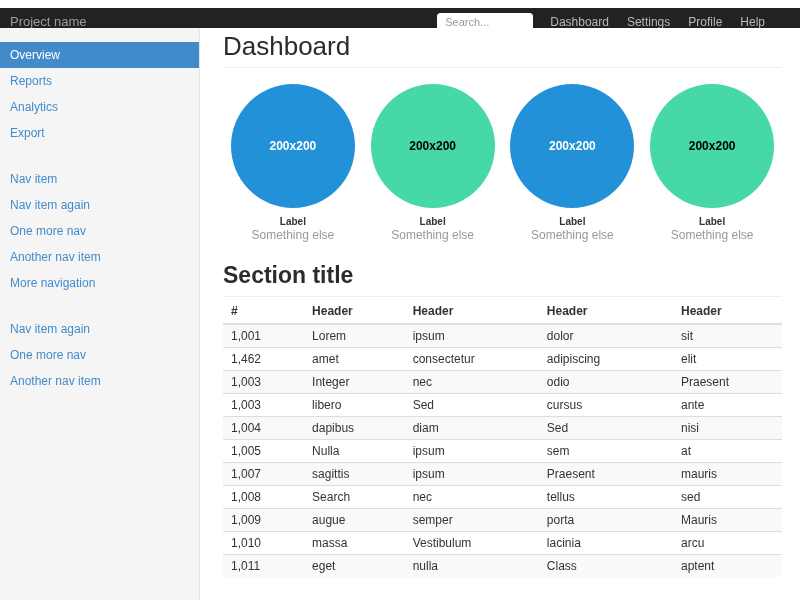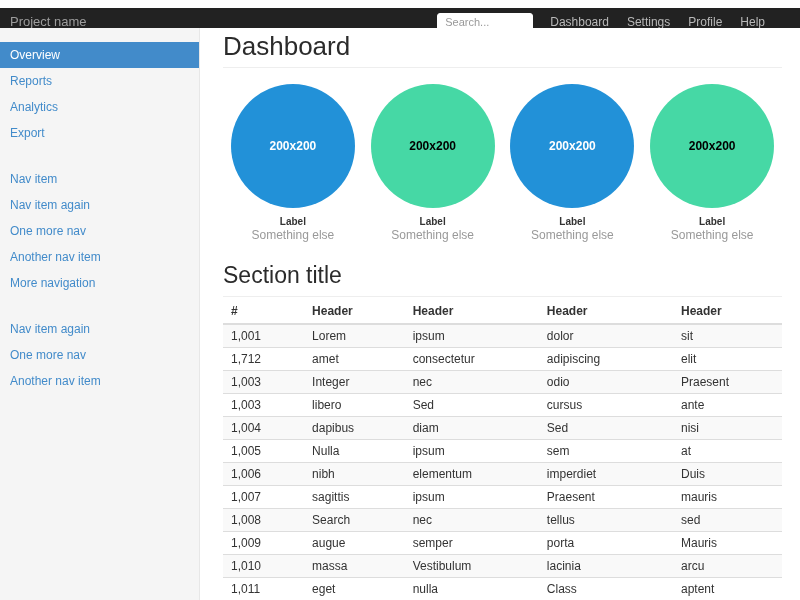--- a/index.html
+++ b/index.html
@@ -52,21 +52,21 @@
   .ph-col { flex: 1; display: flex; flex-direction: column; align-items: center; }
   .circle {
     width: 124px; height: 124px; border-radius: 50%;
     display: flex; align-items: center; justify-content: center;
     font-size: 12px; font-weight: bold;
   }
   .ph-label { font-size: 10px; font-weight: bold; color: #333; margin: 8px 0 1px 0; }
   .ph-sub { font-size: 12px; color: #999; }
 
   .sub-header {
-    font-size: 23px; line-height: 23px; font-weight: 400; color: #2b2b2b;
+    font-size: 23px; line-height: 23px; font-weight: 700; color: #2b2b2b;
     margin: 22px 0 0 0; padding-bottom: 9px; border-bottom: 1px solid #eee;
   }
 
   table.data-table {
     width: 100%; border-collapse: collapse; margin-top: 3px;
     font-size: 12px; color: #333; table-layout: fixed;
   }
   .data-table th {
     text-align: left; font-weight: bold; padding: 5px 8px; line-height: 13px;
     border-bottom: 2px solid #ddd; white-space: nowrap; overflow: hidden;
@@ -185,21 +185,21 @@
       </thead>
     <tbody id="table-body">
         <tr>
           <td>1,001</td>
           <td>Lorem</td>
           <td>ipsum</td>
           <td>dolor</td>
           <td>sit</td>
         </tr>
         <tr>
-          <td>1,712</td>
+          <td>1,462</td>
           <td>amet</td>
           <td>consectetur</td>
           <td>adipiscing</td>
           <td>elit</td>
         </tr>
         <tr>
           <td>1,003</td>
           <td>Integer</td>
           <td>nec</td>
           <td>odio</td>
@@ -220,27 +220,20 @@
           <td>nisi</td>
         </tr>
         <tr>
           <td>1,005</td>
           <td>Nulla</td>
           <td>ipsum</td>
           <td>sem</td>
           <td>at</td>
         </tr>
         <tr>
-          <td>1,006</td>
-          <td>nibh</td>
-          <td>elementum</td>
-          <td>imperdiet</td>
-          <td>Duis</td>
-        </tr>
-        <tr>
           <td>1,007</td>
           <td>sagittis</td>
           <td>ipsum</td>
           <td>Praesent</td>
           <td>mauris</td>
         </tr>
         <tr>
           <td>1,008</td>
           <td>Search</td>
           <td>nec</td>

